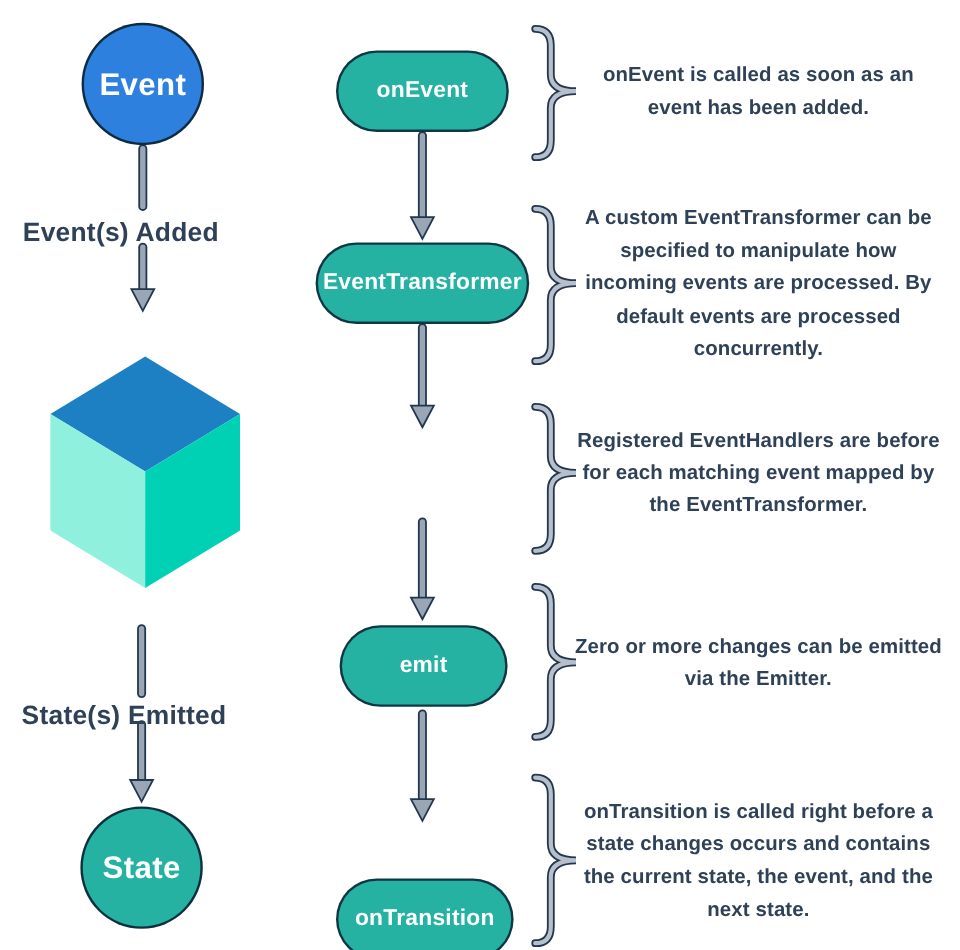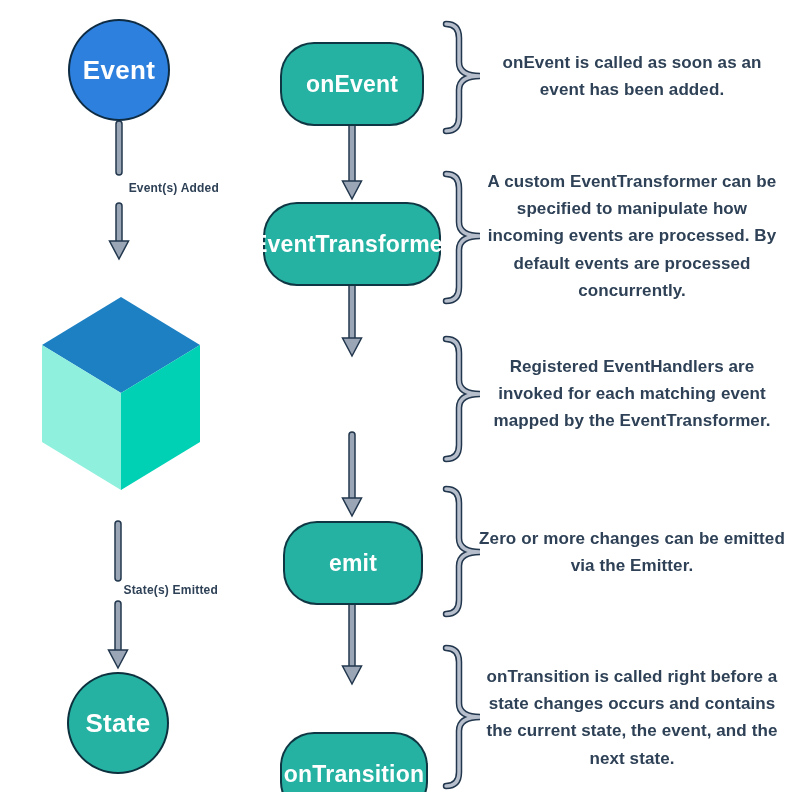--- a/index.html
+++ b/index.html
@@ -19,35 +19,35 @@
   .circle{
     position:absolute;width:102px;height:102px;border-radius:50%;
     display:flex;align-items:center;justify-content:center;
     color:#fff;font-size:26px;font-weight:600;letter-spacing:.3px;
     border:2px solid rgba(10,33,50,.9);box-sizing:border-box;
   }
   .circle.event{left:68px;top:19px;background:var(--event-blue);}
   .circle.state{left:67px;top:672px;background:var(--node-teal);}
 
   .pill{
-    position:absolute;height:84px;border-radius:34px;
+    position:absolute;height:68px;border-radius:34px;
     display:flex;align-items:center;justify-content:center;
     background:var(--node-teal);color:#fff;
-    font-size:23px;font-weight:700;letter-spacing:.2px;white-space:nowrap;
+    font-size:19px;font-weight:700;letter-spacing:.2px;white-space:nowrap;
     border:2px solid rgba(10,33,50,.85);box-sizing:border-box;
   }
   .pill.p1{left:280px;top:42px;width:144px;}
   .pill.p2{left:263px;top:202px;width:178px;}
   .pill.p3{left:278px;top:360px;width:146px;}
   .pill.p4{left:283px;top:521px;width:140px;}
   .pill.p5{left:280px;top:688px;width:148px;margin-top:44px;}
 
   .flow-label{
-    position:absolute;width:200px;text-align:right;
-    color:var(--text-dark);font-size:12px;font-weight:700;letter-spacing:.2px;
+    position:absolute;width:200px;text-align:left;
+    color:var(--text-dark);font-size:22px;font-weight:700;letter-spacing:.2px;
   }
   .flow-label.added{left:19px;top:181px;}
   .flow-label.emitted{left:18px;top:583px;}
 
   .desc{
     position:absolute;left:478px;width:308px;text-align:center;
     color:var(--text-dark);font-size:17px;font-weight:600;line-height:1.6;
     letter-spacing:.1px;transform:translateY(-50%);
   }
   .desc.d1{top:76px;}
@@ -137,17 +137,17 @@
     <span>State</span>
   </div>
 
   <div class="pill p1">onEvent</div>
   <div class="pill p2">EventTransformer</div>
   <div class="pill p4">emit</div>
   <div class="pill p5">onTransition</div>
 
   <div class="desc d1">onEvent is called as soon as an event has been added.</div>
   <div class="desc d2">A custom EventTransformer can be specified to manipulate how incoming events are processed. By default events are processed concurrently.</div>
-  <div class="desc d3">Registered EventHandlers are invoked for each matching event mapped by the EventTransformer.</div>
+  <div class="desc d3">Registered EventHandlers are before for each matching event mapped by the EventTransformer.</div>
   <div class="desc d4">Zero or more changes can be emitted via the Emitter.</div>
   <div class="desc d5">onTransition is called right before a state changes occurs and contains the current state, the event, and the next state.</div>
 
 </div>
 
 </body></html>

